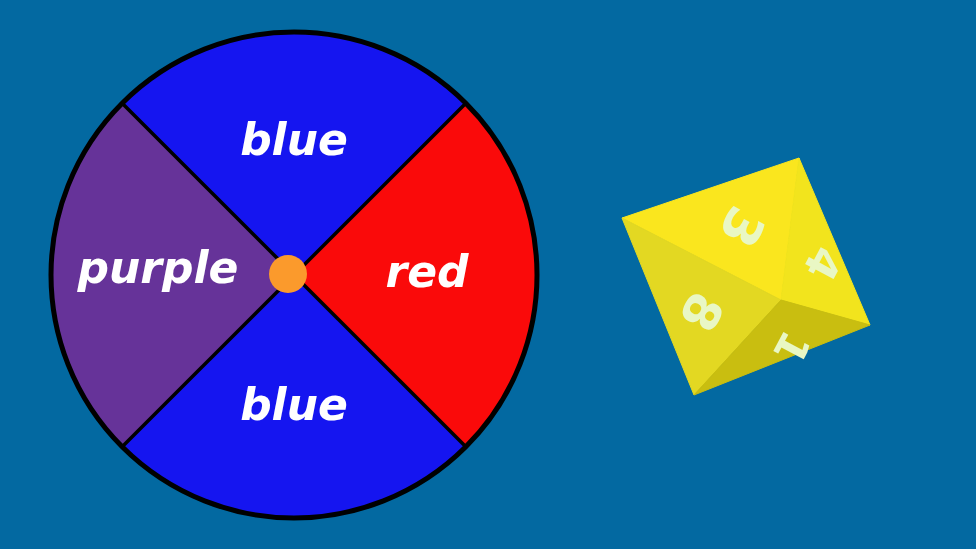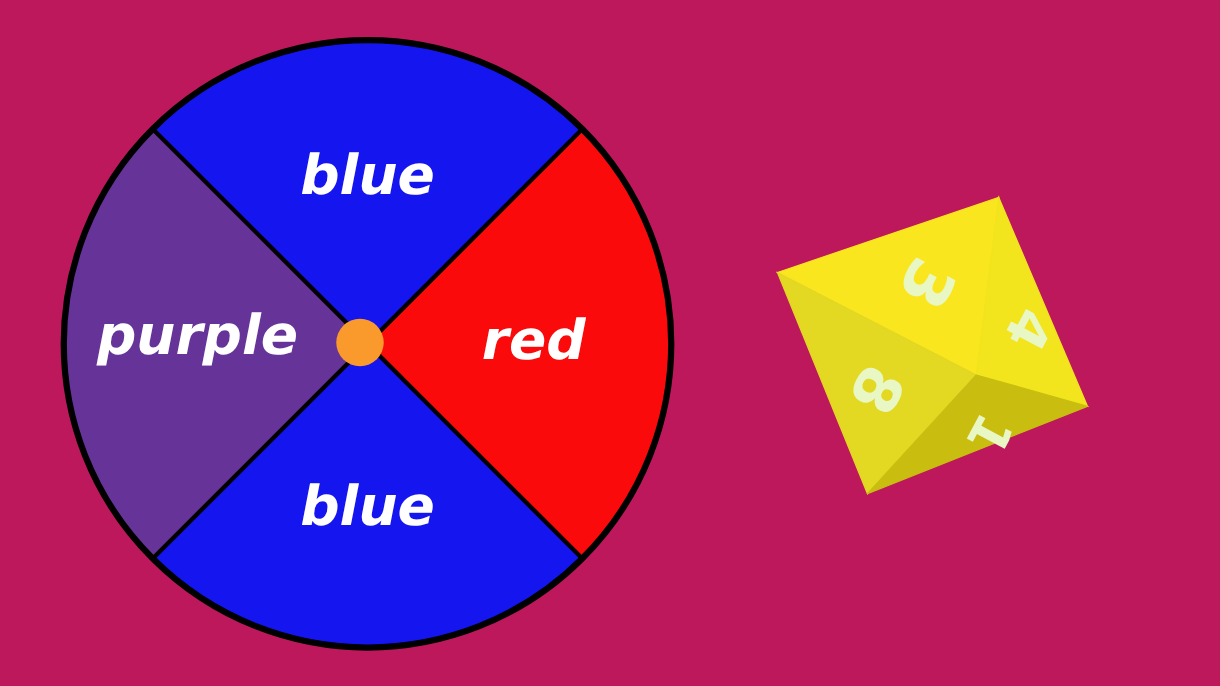--- a/index.html
+++ b/index.html
@@ -10,21 +10,21 @@
   body {
     width: 976px;
     height: 549px;
     overflow: hidden;
     font-family: "Liberation Sans", sans-serif;
   }
   #scene {
     position: relative;
     width: 976px;
     height: 549px;
-    background: #be185d;
+    background: #0369a1;
   }
   .svg-layer {
     position: absolute;
     top: 0;
     left: 0;
     width: 976px;
     height: 549px;
   }
   .sector-label {
     font-family: "DejaVu Sans", sans-serif;

